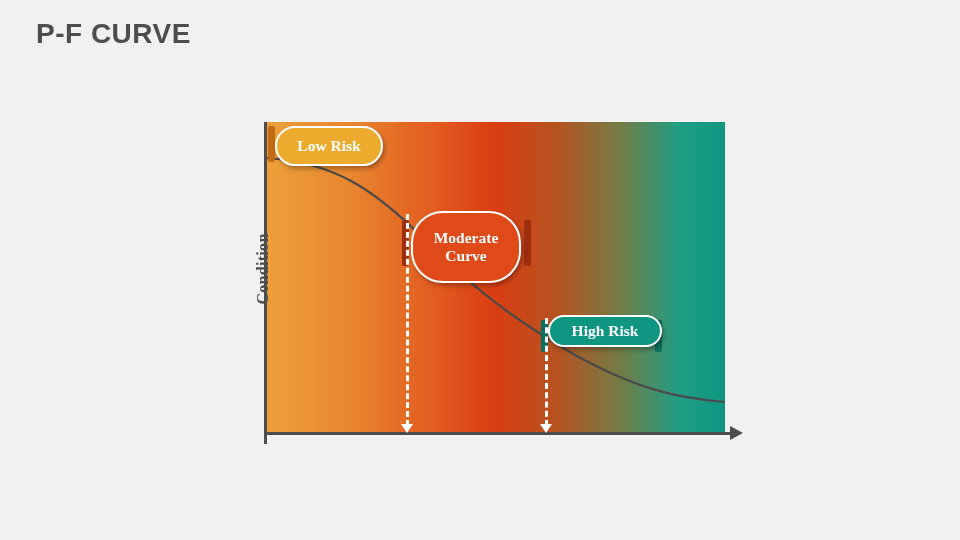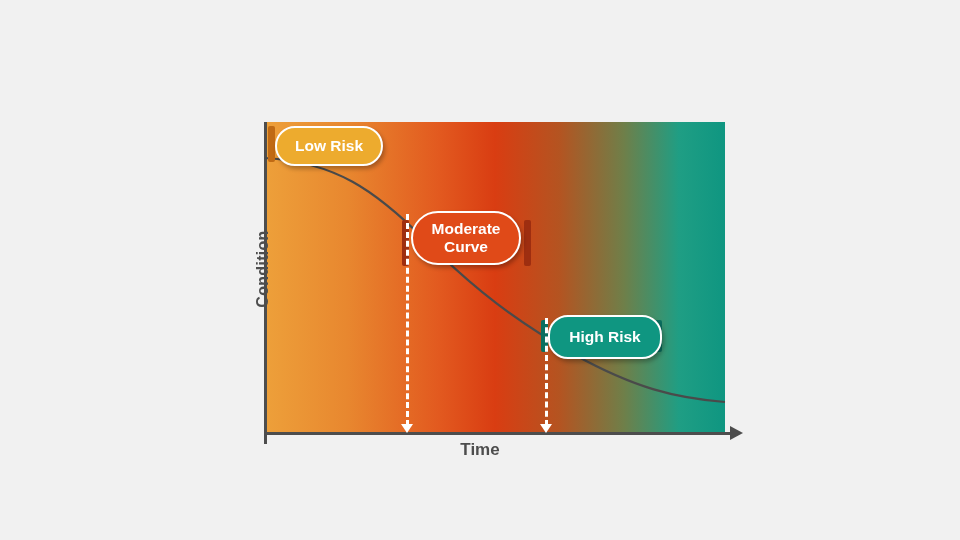--- a/index.html
+++ b/index.html
@@ -35,20 +35,21 @@
     font-size: 17px;
     color: #4d4d4d;
     font-weight: normal;
   }
   #chart-area {
     position: absolute;
     left: 225px;
     top: 110px;
     width: 540px;
     height: 360px;
+    font-family: Liberation Serif, serif;
   }
   
   #plot {
     position: absolute;
     left: 40px;      
     top: 12px;       
     width: 460px;    
     height: 310px;   
     background: linear-gradient(90deg,
         #eda03a 0%,
@@ -139,30 +140,30 @@
     width: 108px;
     height: 40px;
     border-radius: 20px;
     background: #edab2e;
     font-size: 15.5px;
   }
   #pill-moderate {
     left: 186px;
     top: 101px;
     width: 110px;
-    height: 54px;
+    height: 72px;
     border-radius: 32px;
     background: #e04a18;
     font-size: 15.5px;
   }
   #pill-high {
     left: 323px;
     top: 205px;
     width: 114px;
-    height: 44px;
+    height: 32px;
     border-radius: 20px;
     background: #0f9681;
     font-size: 15.5px;
   }
   
   .dashed {
     position: absolute;
     width: 0;
     border-left: 3px dashed #ffffff;
   }
@@ -221,20 +222,21 @@
     top: 210px;
     height: 32px;
     background: #0b6f60;
   }
 </style>
 </head>
 <body>
 
 <div id="slide">
 
+  <div id="title">P-F CURVE</div>
 
   <div id="chart-area">
 
     <div id="plot"></div>
 
     <div id="axis-y"></div>
     <div id="axis-x"></div>
     <div id="axis-x-arrow"></div>
 
     <svg id="curve-svg" viewBox="0 0 540 360">
@@ -261,16 +263,15 @@
         <div>Moderate</div>
         <div>Curve</div>
       </div>
     </div>
 
     <div class="pill" id="pill-high">
       <span>High Risk</span>
     </div>
 
     <div id="ylabel">Condition</div>
-    <div id="xlabel">Time</div>
 
   </div>
 </div>
 
 </body></html>

